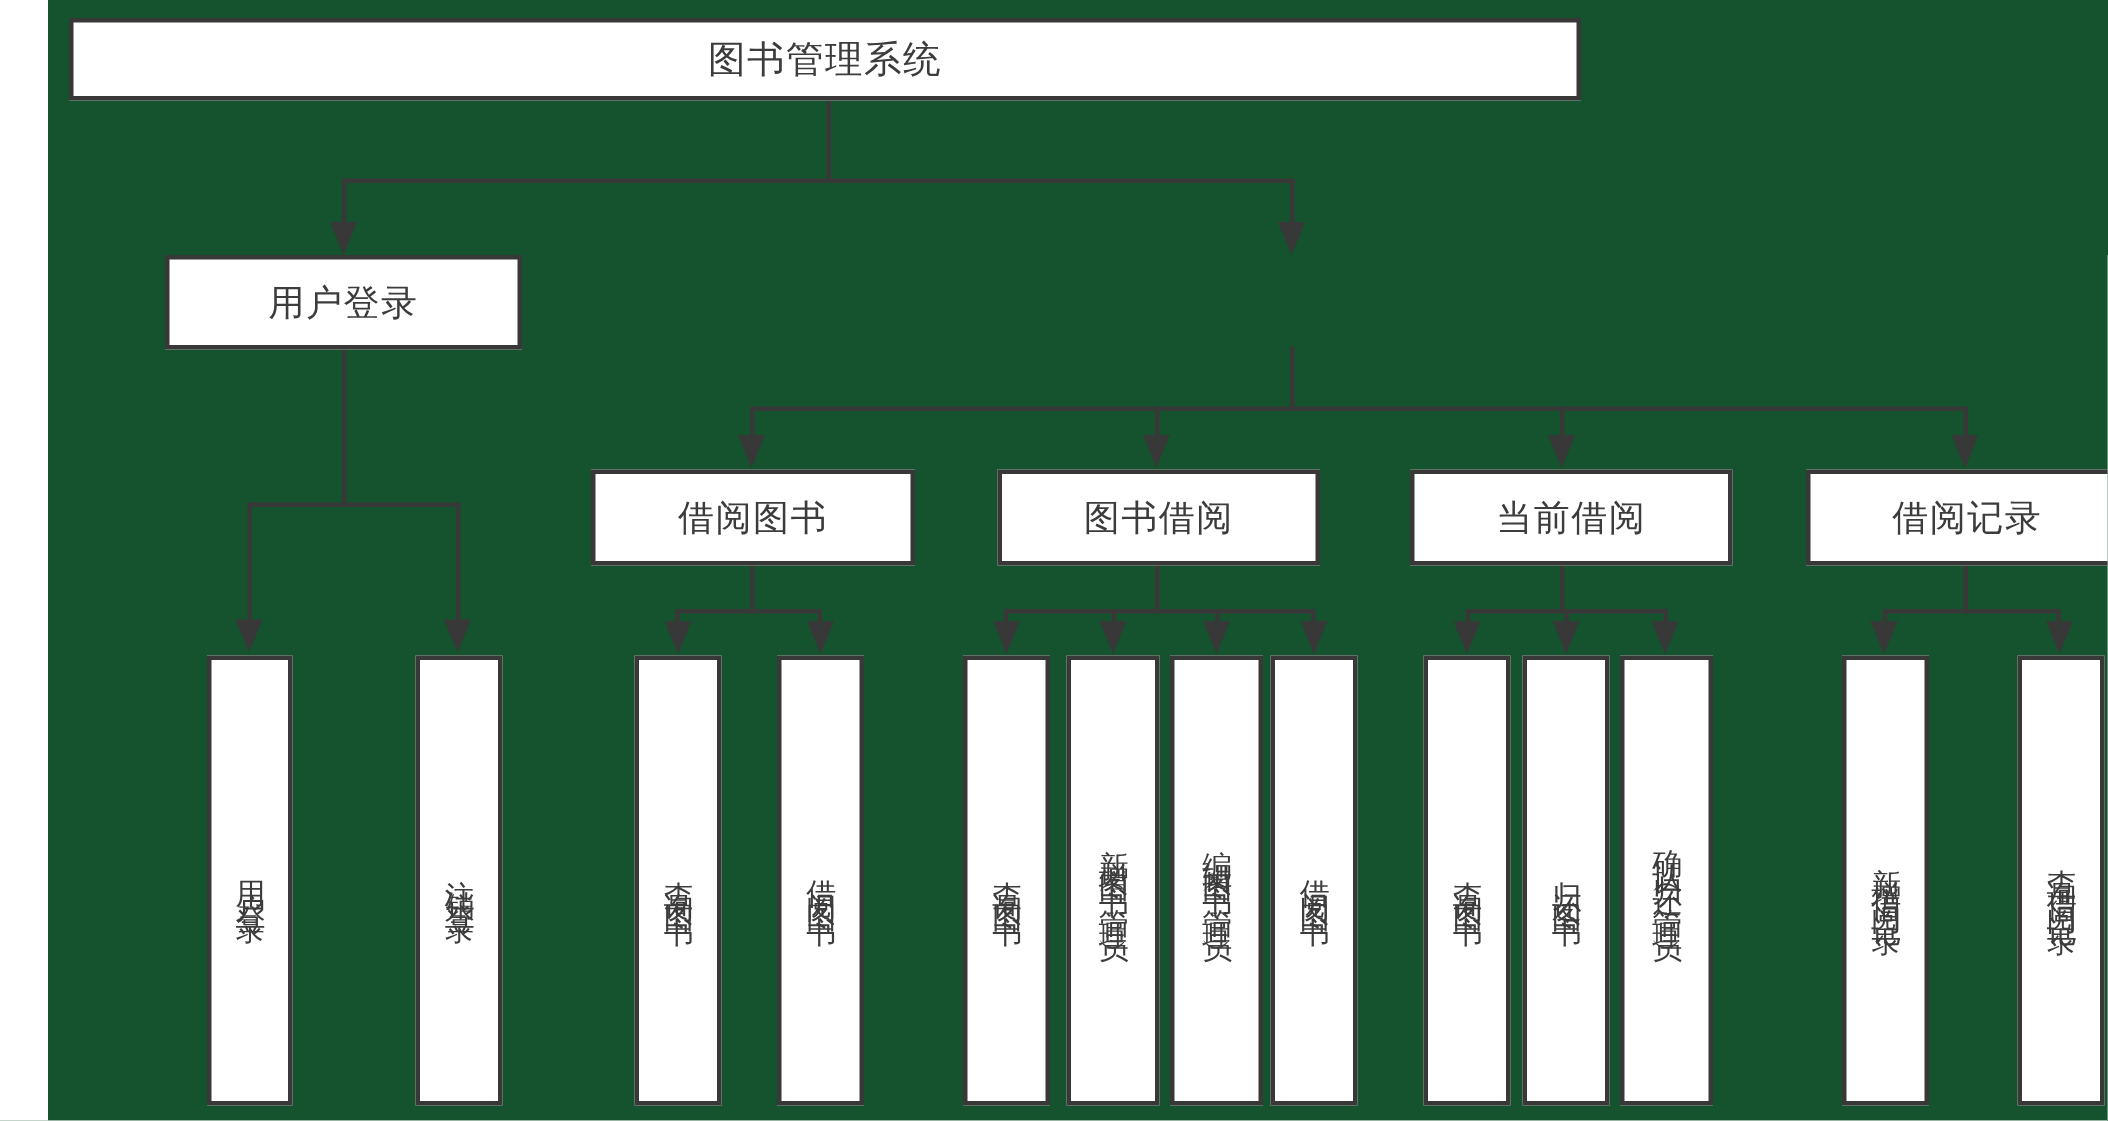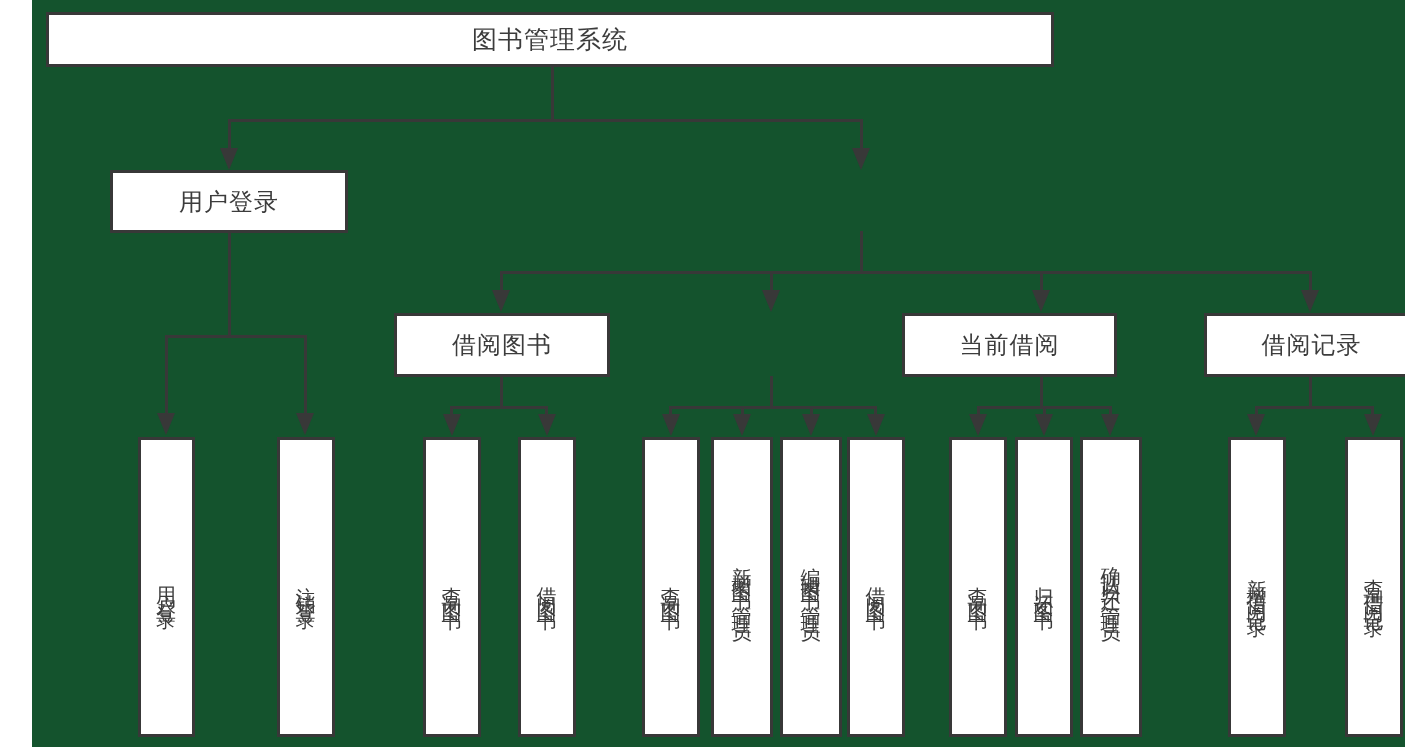--- a/index.html
+++ b/index.html
@@ -118,22 +118,25 @@
 
   <div class="box hbox" style="left:78px;top:170px;width:238px;height:63px;">
     <span>用户登录</span>
   </div>
 
 
   <div class="box hbox" style="left:362px;top:313px;width:216px;height:64px;">
     <span>借阅图书</span>
   </div>
 
+  <div class="box hbox" style="left:633px;top:313px;width:215px;height:64px;">
+    <span>图书借阅</span>
+  </div>
 
-  <div class="box hbox" style="left:870px;top:313px;width:215px;height:64px;">
+  <div class="box hbox" style="left:908px;top:313px;width:215px;height:64px;">
     <span>当前借阅</span>
   </div>
 
   <div class="box hbox" style="left:1172px;top:313px;width:215px;height:64px;">
     <span>借阅记录</span>
   </div>
 
   <div class="box leaf" style="left:106px;top:437px;width:57px;height:300px;">
     <span>用户登录</span>
   </div>

